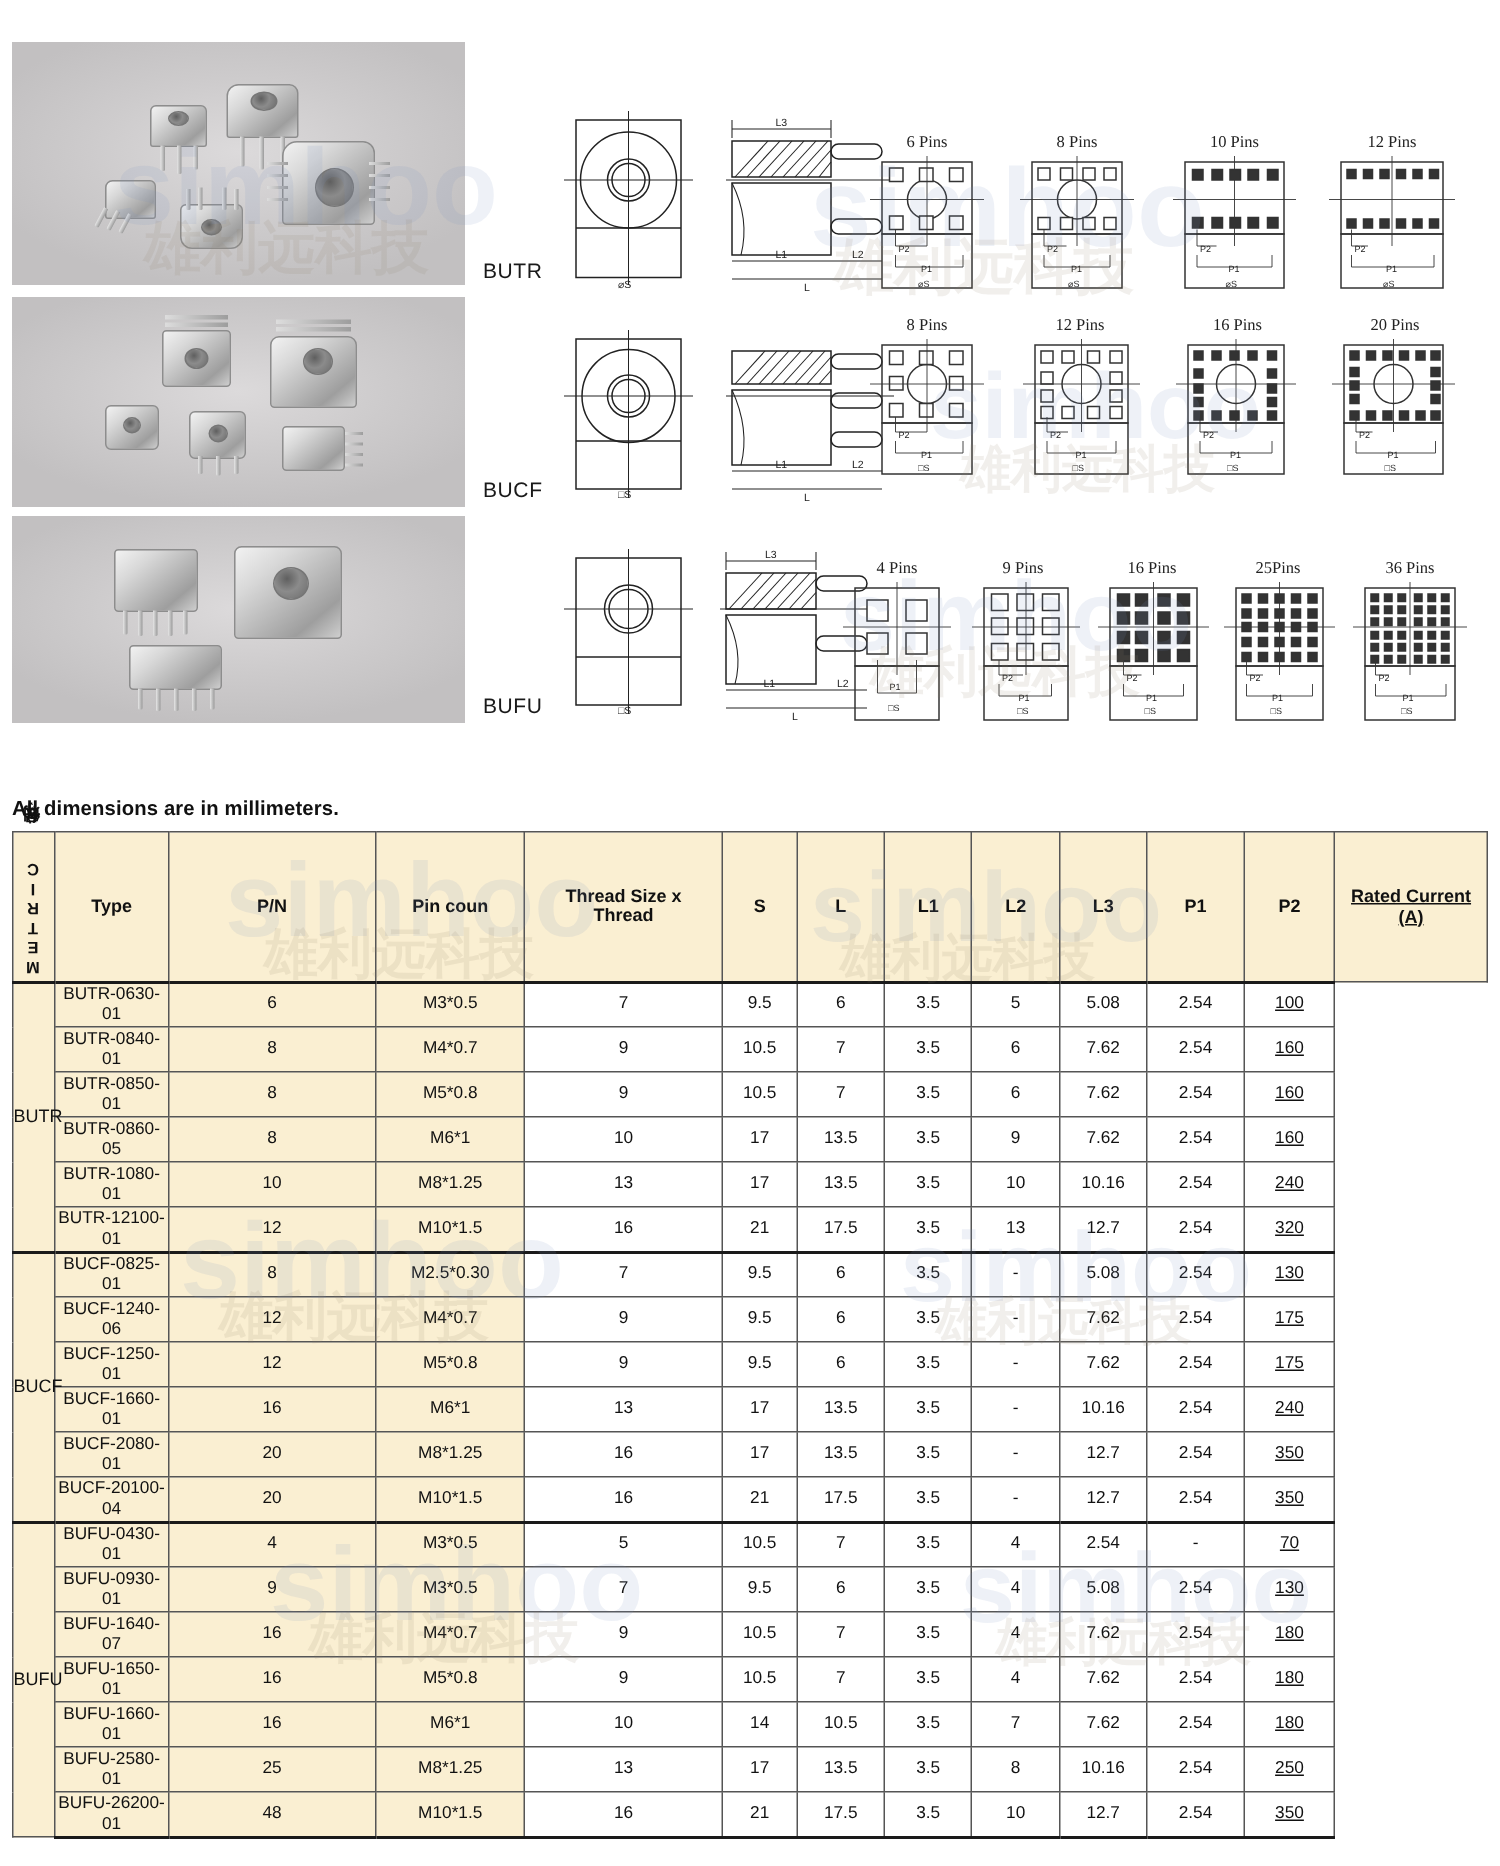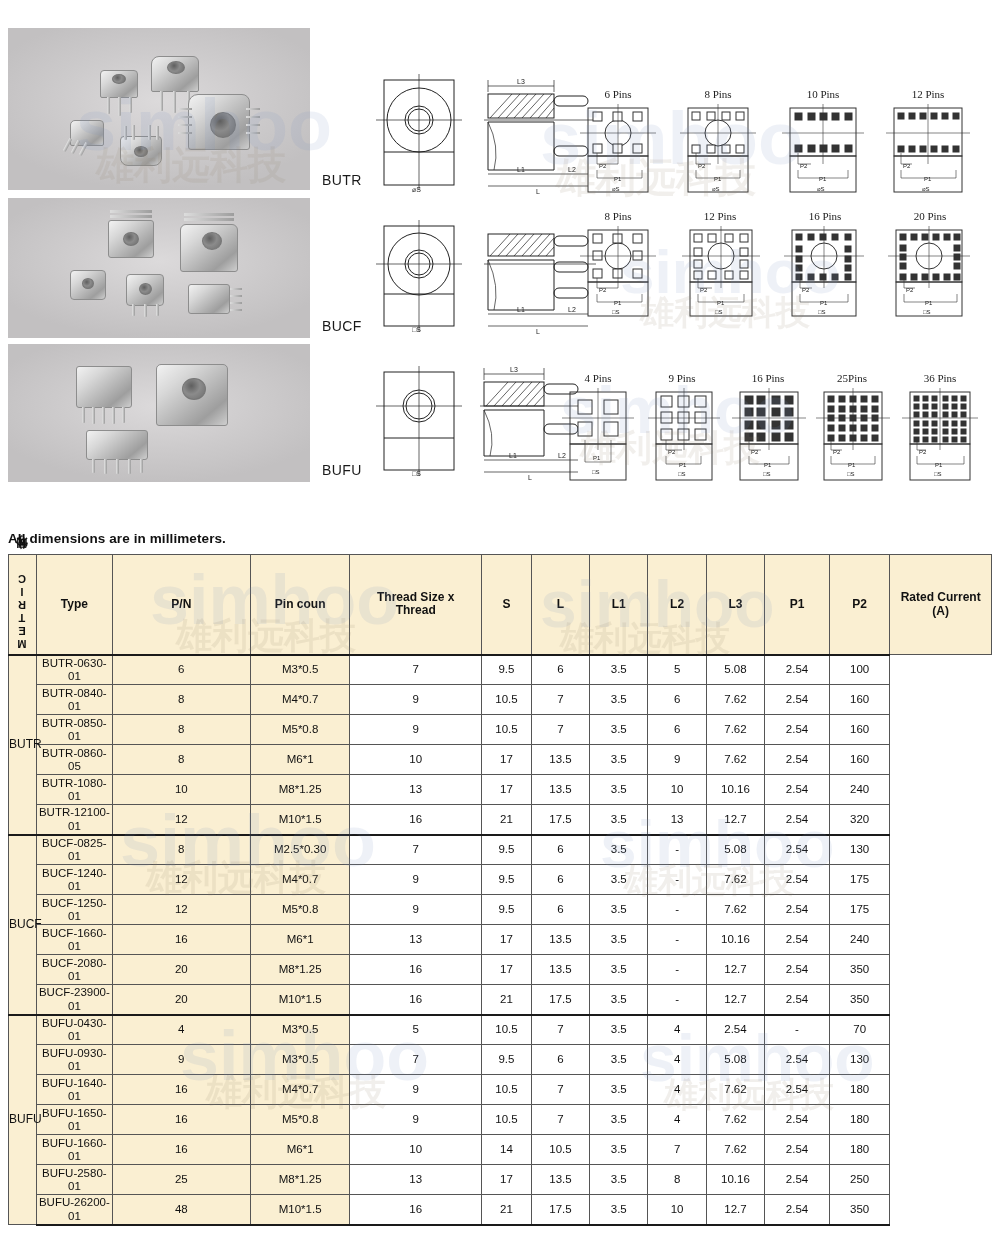--- a/index.html
+++ b/index.html
@@ -104,21 +104,21 @@
     background:#faefd2;
     font-size:12px;
   }
 
   
   tr.group-start > td { border-top:2px solid #1a1a1a; }
   tr.last-row > td { border-bottom:2px solid #1a1a1a; }
   thead tr th { border-top:2px solid #1a1a1a; }
   thead tr th { border-bottom:2px solid #1a1a1a; }
   th.rated, td.rated { border-left:2px solid #1a1a1a; }
-  th.last-col, td.last-col { border-right:2px solid #1a1a1a; }
+  th.last-col, td.last-col { border-right:2px solid #1a1a1a;text-decoration:underline; }
   td.typecell { border-right:2px solid #1a1a1a; }
   th.type-h { border-right:2px solid #1a1a1a; }
 
   
   .wm {
     position:absolute;
     pointer-events:none;
     font-weight:bold;
     color:rgba(120,150,190,0.13);
     white-space:nowrap;
@@ -896,21 +896,21 @@
           <td class="white">7</td>
           <td class="white">9.5</td>
           <td class="white">6</td>
           <td class="white">3.5</td>
           <td class="white">-</td>
           <td class="white">5.08</td>
           <td class="white">2.54</td>
           <td class="white rated last-col">130</td>
         </tr>
         <tr>
-          <td class="cream">BUCF-1240-01</td>
+          <td class="cream">BUCF-1240-06</td>
           <td class="cream">12</td>
           <td class="cream">M4*0.7</td>
           <td class="white">9</td>
           <td class="white">9.5</td>
           <td class="white">6</td>
           <td class="white">3.5</td>
           <td class="white">-</td>
           <td class="white">7.62</td>
           <td class="white">2.54</td>
           <td class="white rated last-col">175</td>
@@ -948,21 +948,21 @@
           <td class="white">16</td>
           <td class="white">17</td>
           <td class="white">13.5</td>
           <td class="white">3.5</td>
           <td class="white">-</td>
           <td class="white">12.7</td>
           <td class="white">2.54</td>
           <td class="white rated last-col">350</td>
         </tr>
         <tr>
-          <td class="cream">BUCF-23900-01</td>
+          <td class="cream">BUCF-20100-04</td>
           <td class="cream">20</td>
           <td class="cream">M10*1.5</td>
           <td class="white">16</td>
           <td class="white">21</td>
           <td class="white">17.5</td>
           <td class="white">3.5</td>
           <td class="white">-</td>
           <td class="white">12.7</td>
           <td class="white">2.54</td>
           <td class="white rated last-col">350</td>
@@ -988,21 +988,21 @@
           <td class="white">7</td>
           <td class="white">9.5</td>
           <td class="white">6</td>
           <td class="white">3.5</td>
           <td class="white">4</td>
           <td class="white">5.08</td>
           <td class="white">2.54</td>
           <td class="white rated last-col">130</td>
         </tr>
         <tr>
-          <td class="cream">BUFU-1640-01</td>
+          <td class="cream">BUFU-1640-07</td>
           <td class="cream">16</td>
           <td class="cream">M4*0.7</td>
           <td class="white">9</td>
           <td class="white">10.5</td>
           <td class="white">7</td>
           <td class="white">3.5</td>
           <td class="white">4</td>
           <td class="white">7.62</td>
           <td class="white">2.54</td>
           <td class="white rated last-col">180</td>

